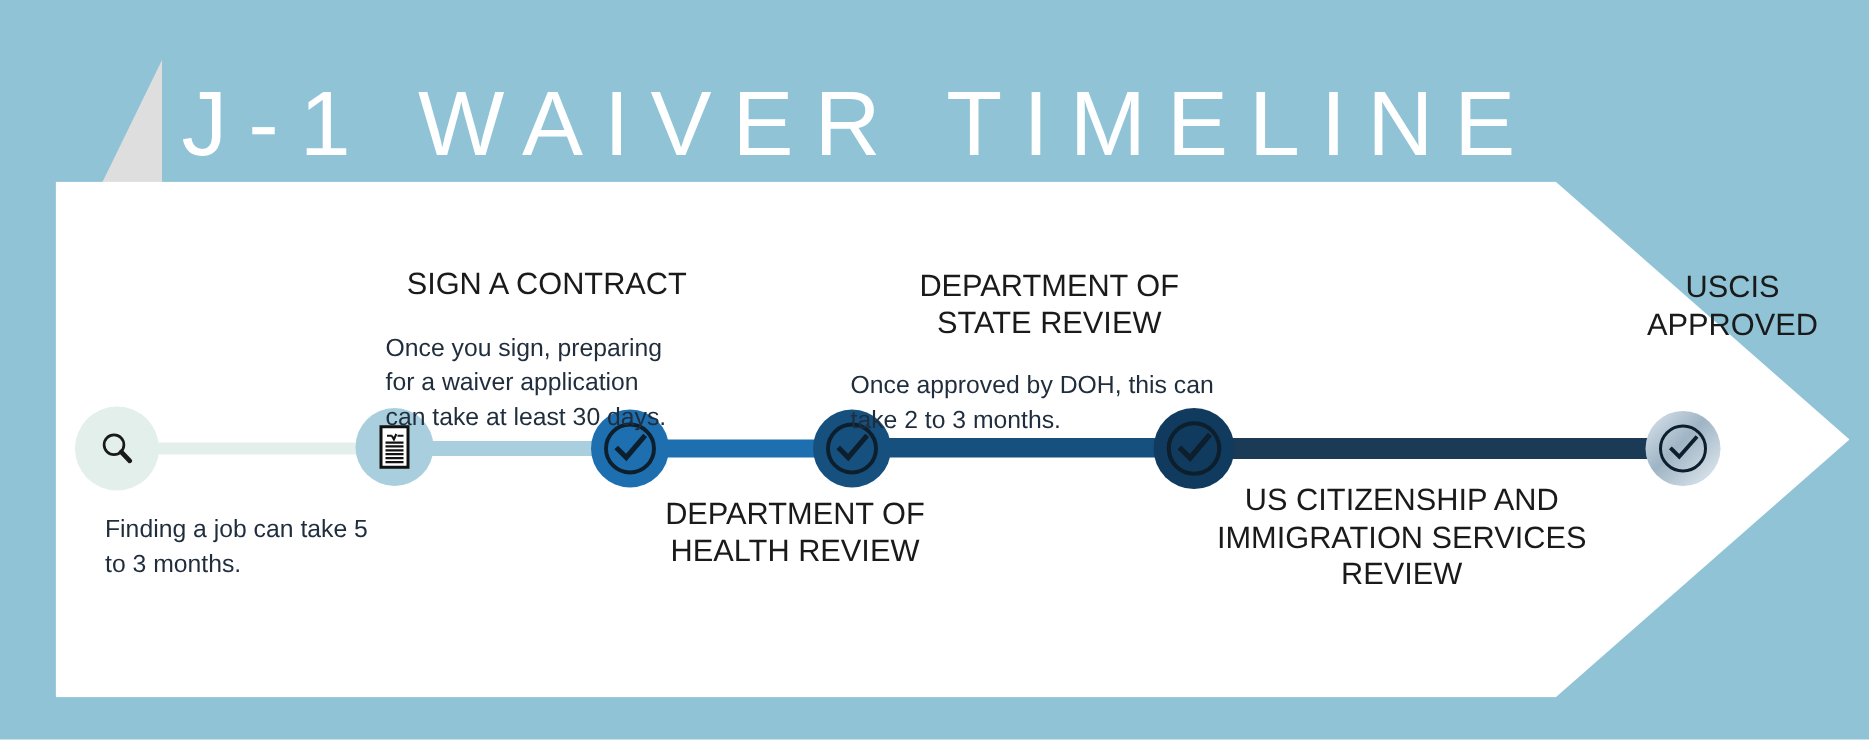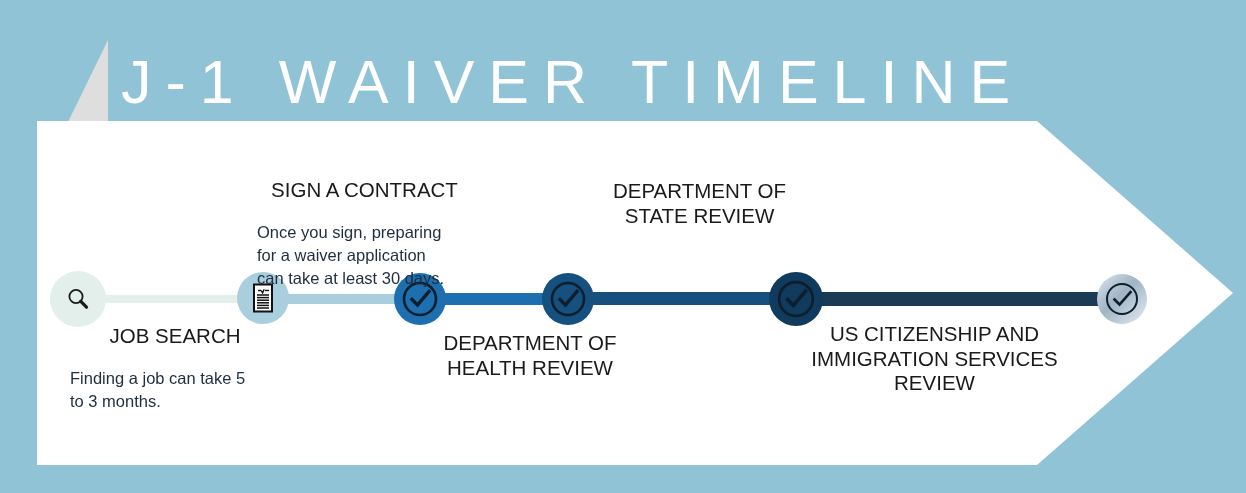--- a/index.html
+++ b/index.html
@@ -166,42 +166,45 @@
             background:linear-gradient(135deg,#dbe6ee 0%,#9fb4c4 45%,#e6eef4 100%);">
   <span>
     <svg width="38" height="38" viewBox="0 0 38 38">
       <circle cx="19" cy="19" r="15" fill="none" stroke="#0d1f2d" stroke-width="2"></circle>
       <path d="M11.5 19.5 L16.5 24.5 L27.5 12" fill="none" stroke="#0d1f2d" stroke-width="2.6" stroke-linecap="square" stroke-linejoin="miter"></path>
     </svg>
   </span>
 </div>
 
 <div class="block" style="left:70px; top:324px; width:210px;">
-  <div class="ttl">JOB SEARCH</div>
   <div class="desc">Finding a job can take 5
 to 3 months.</div>
 </div>
 
 <div class="block" style="left:257px; top:178px; width:215px;">
   <div class="ttl">SIGN A CONTRACT</div>
   <div class="desc">Once you sign, preparing
 for a waiver  application
 can take at least 30 days.</div>
 </div>
 
 <div class="block" style="left:415px; top:331px; width:230px;">
   <div class="ttl">DEPARTMENT OF
 HEALTH REVIEW</div>
 </div>
 
 <div class="block" style="left:567px; top:179px; width:265px;">
   <div class="ttl">DEPARTMENT OF
 STATE REVIEW</div>
+  <div class="desc">Once approved by DOH, this can
+take 2 to 3 months.</div>
 </div>
 
 <div class="block" style="left:797px; top:322px; width:275px;">
   <div class="ttl">US CITIZENSHIP AND
 IMMIGRATION SERVICES
 REVIEW</div>
 </div>
 
 <div class="block" style="left:1090px; top:180px; width:130px;">
+  <div class="ttl">USCIS
+APPROVED</div>
 </div>
 
 </body></html>

